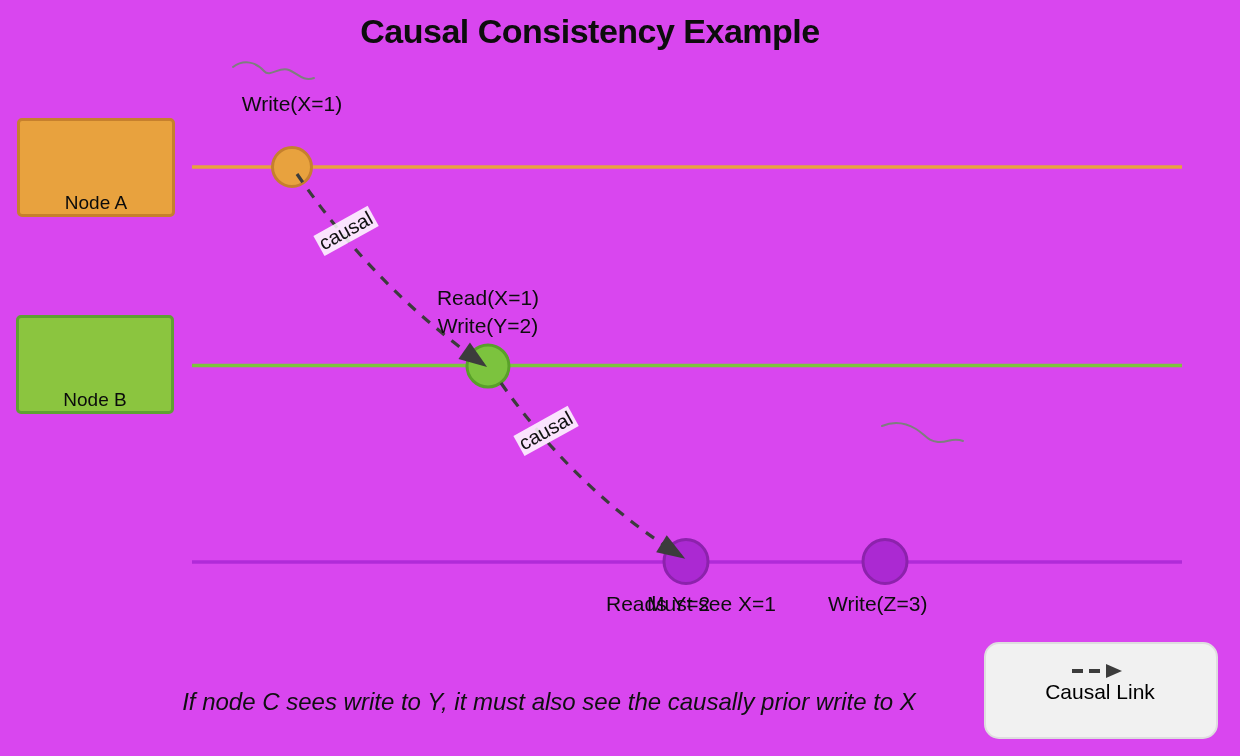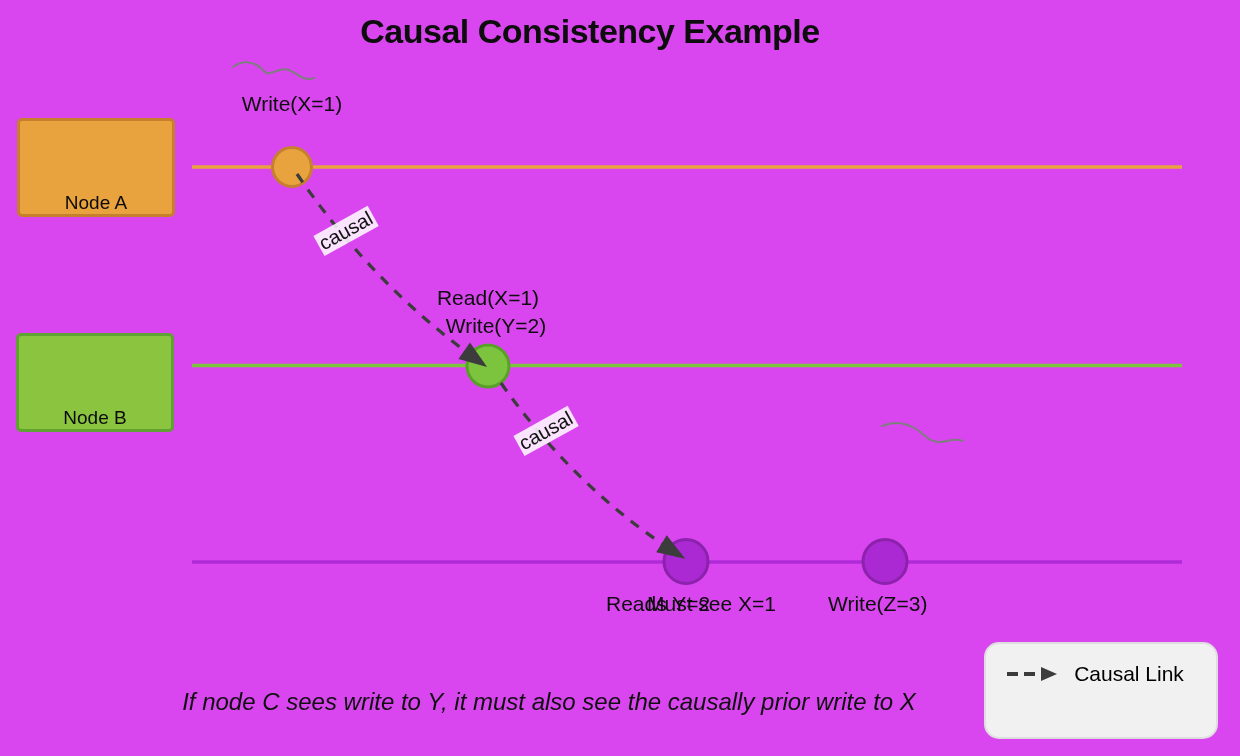--- a/index.html
+++ b/index.html
@@ -12,37 +12,37 @@
     left:0;top:12px;width:1180px;text-align:center;
     font-size:34px;font-weight:700;letter-spacing:-0.5px;color:#0d0d0d;
   }
   .layer{position:absolute;left:0;top:0;}
   .node-box{
     box-sizing:border-box;width:158px;height:99px;border-radius:5px;
     display:flex;align-items:flex-end;justify-content:center;
     font-size:19px;color:#0b0b0b;border:3.5px solid;
   }
   .node-a{left:17px;top:118px;background:#e8a23e;border-color:#c6802d;}
-  .node-b{left:16px;top:315px;background:#8bc53f;border-color:#5fa132;margin-top:18px;}
+  .node-b{left:16px;top:315px;background:#8bc53f;border-color:#5fa132;}
   .node-c{left:17px;top:512px;background:#ab29d2;border-color:#8f21b5;}
   .evt{
     font-size:21px;color:#0d0d0d;white-space:nowrap;
   }
   .evt.centered{width:200px;text-align:center;}
   .causal-lbl{
     font-size:20px;color:#111;background:rgba(255,255,255,0.85);
     padding:0 2px;white-space:nowrap;
     transform:translate(-50%,-50%) rotate(-29deg);
   }
   .legend{
     box-sizing:border-box;left:984px;top:642px;width:234px;height:97px;
     background:#f1f1f1;border:2px solid #dedede;border-radius:15px;
     display:flex;align-items:flex-start;padding:18px 22px 0 20px;
   }
-  .legend-row{display:flex;align-items:center;width:100%;}
+  .legend-row{display:flex;align-items:center;width:100%;flex-direction:column;}
   .legend-glyph{flex:0 0 auto;}
   .legend-text{flex:1;text-align:center;font-size:21px;color:#000;}
   .caption{
     left:0;top:688px;width:1098px;text-align:center;
     font-size:24px;font-style:italic;color:#101010;
   }
 </style>
 </head>
 <body>
 
@@ -75,21 +75,21 @@
 
   <div class="abs node-box node-a">
     <span>Node A</span>
   </div>
   <div class="abs node-box node-b">
     <span>Node B</span>
   </div>
 
   <div class="abs evt centered" style="left:192px;top:92px;">Write(X=1)</div>
   <div class="abs evt centered" style="left:388px;top:286px;">Read(X=1)</div>
-  <div class="abs evt centered" style="left:396px;top:314px;">Write(Y=2)</div>
+  <div class="abs evt centered" style="left:388px;top:314px;">Write(Y=2)</div>
   <div class="abs evt" style="left:606px;top:592px;text-align:center;">Reads Y=2</div>
   <div class="abs evt" style="left:647px;top:592px;">Must see X=1</div>
   <div class="abs evt" style="left:828px;top:592px;">Write(Z=3)</div>
 
   <div class="abs causal-lbl" style="left:346px;top:231px;">causal</div>
   <div class="abs causal-lbl" style="left:546px;top:431px;">causal</div>
 
   <div class="abs legend">
     <div class="legend-row">
       <svg class="legend-glyph" width="58" height="18" viewBox="0 0 58 18">

